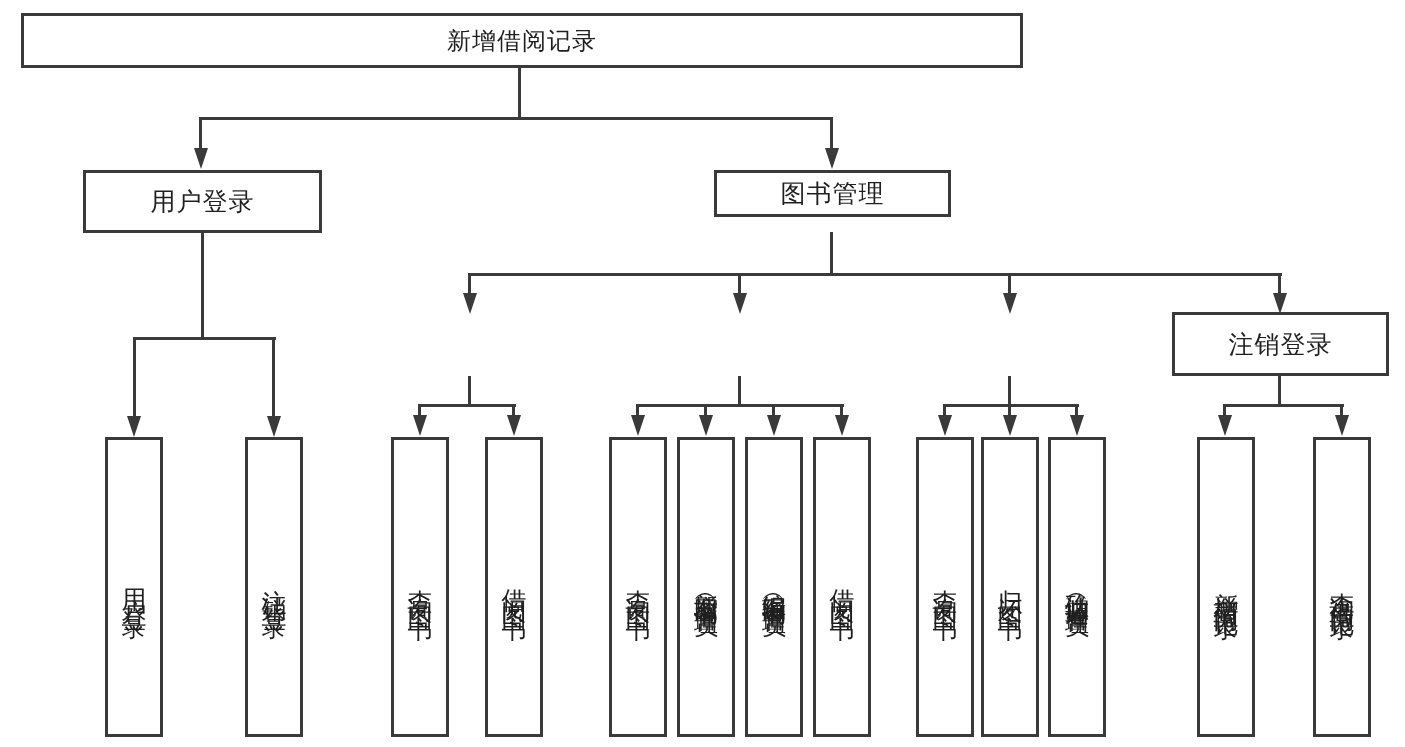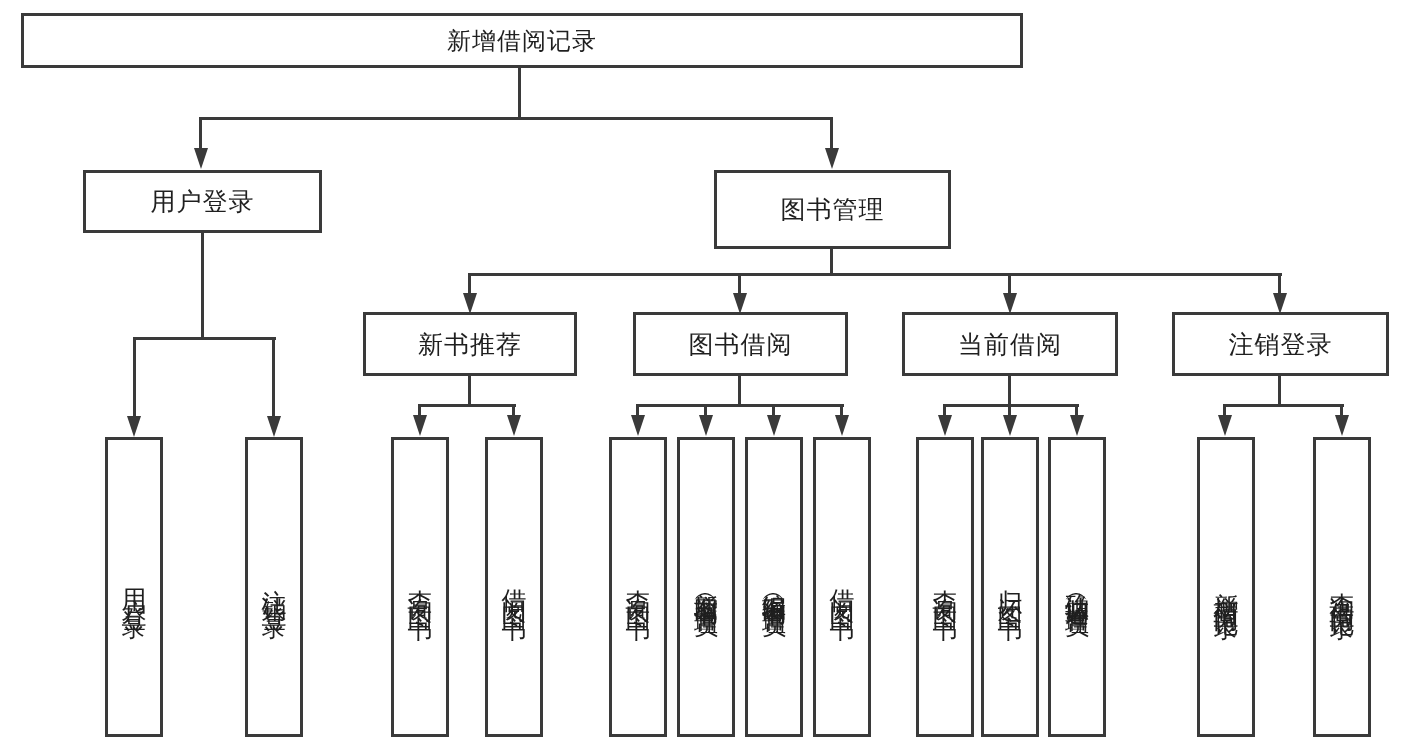--- a/index.html
+++ b/index.html
@@ -120,33 +120,24 @@
   <div class="vl" style="left:1340px;top:404px;height:13px"></div>
   <div class="ar" style="left:1335px;top:415px"></div>
 
   <div class="node root" style="left:21px;top:13px;width:1002px;height:55px">
     <span>新增借阅记录</span>
   </div>
 
   <div class="node" style="left:83px;top:170px;width:239px;height:63px">
     <span>用户登录</span>
   </div>
-  <div class="node" style="left:714px;top:170px;width:237px;height:79px">
+  <div class="node" style="left:714px;top:170px;width:237px;height:47px">
     <span>图书管理</span>
   </div>
 
-  <div class="node" style="left:363px;top:312px;width:214px;height:64px">
-    <span>新书推荐</span>
-  </div>
-  <div class="node" style="left:633px;top:312px;width:215px;height:64px">
-    <span>图书借阅</span>
-  </div>
-  <div class="node" style="left:902px;top:312px;width:216px;height:64px">
-    <span>当前借阅</span>
-  </div>
   <div class="node" style="left:1172px;top:312px;width:217px;height:64px">
     <span>注销登录</span>
   </div>
 
   <div class="node" style="left:105px;top:437px;width:58px;height:300px">
     <span class="vtext sp4">用户登录</span>
   </div>
   <div class="node" style="left:245px;top:437px;width:58px;height:300px">
     <span class="vtext sp4">注销登录</span>
   </div>

